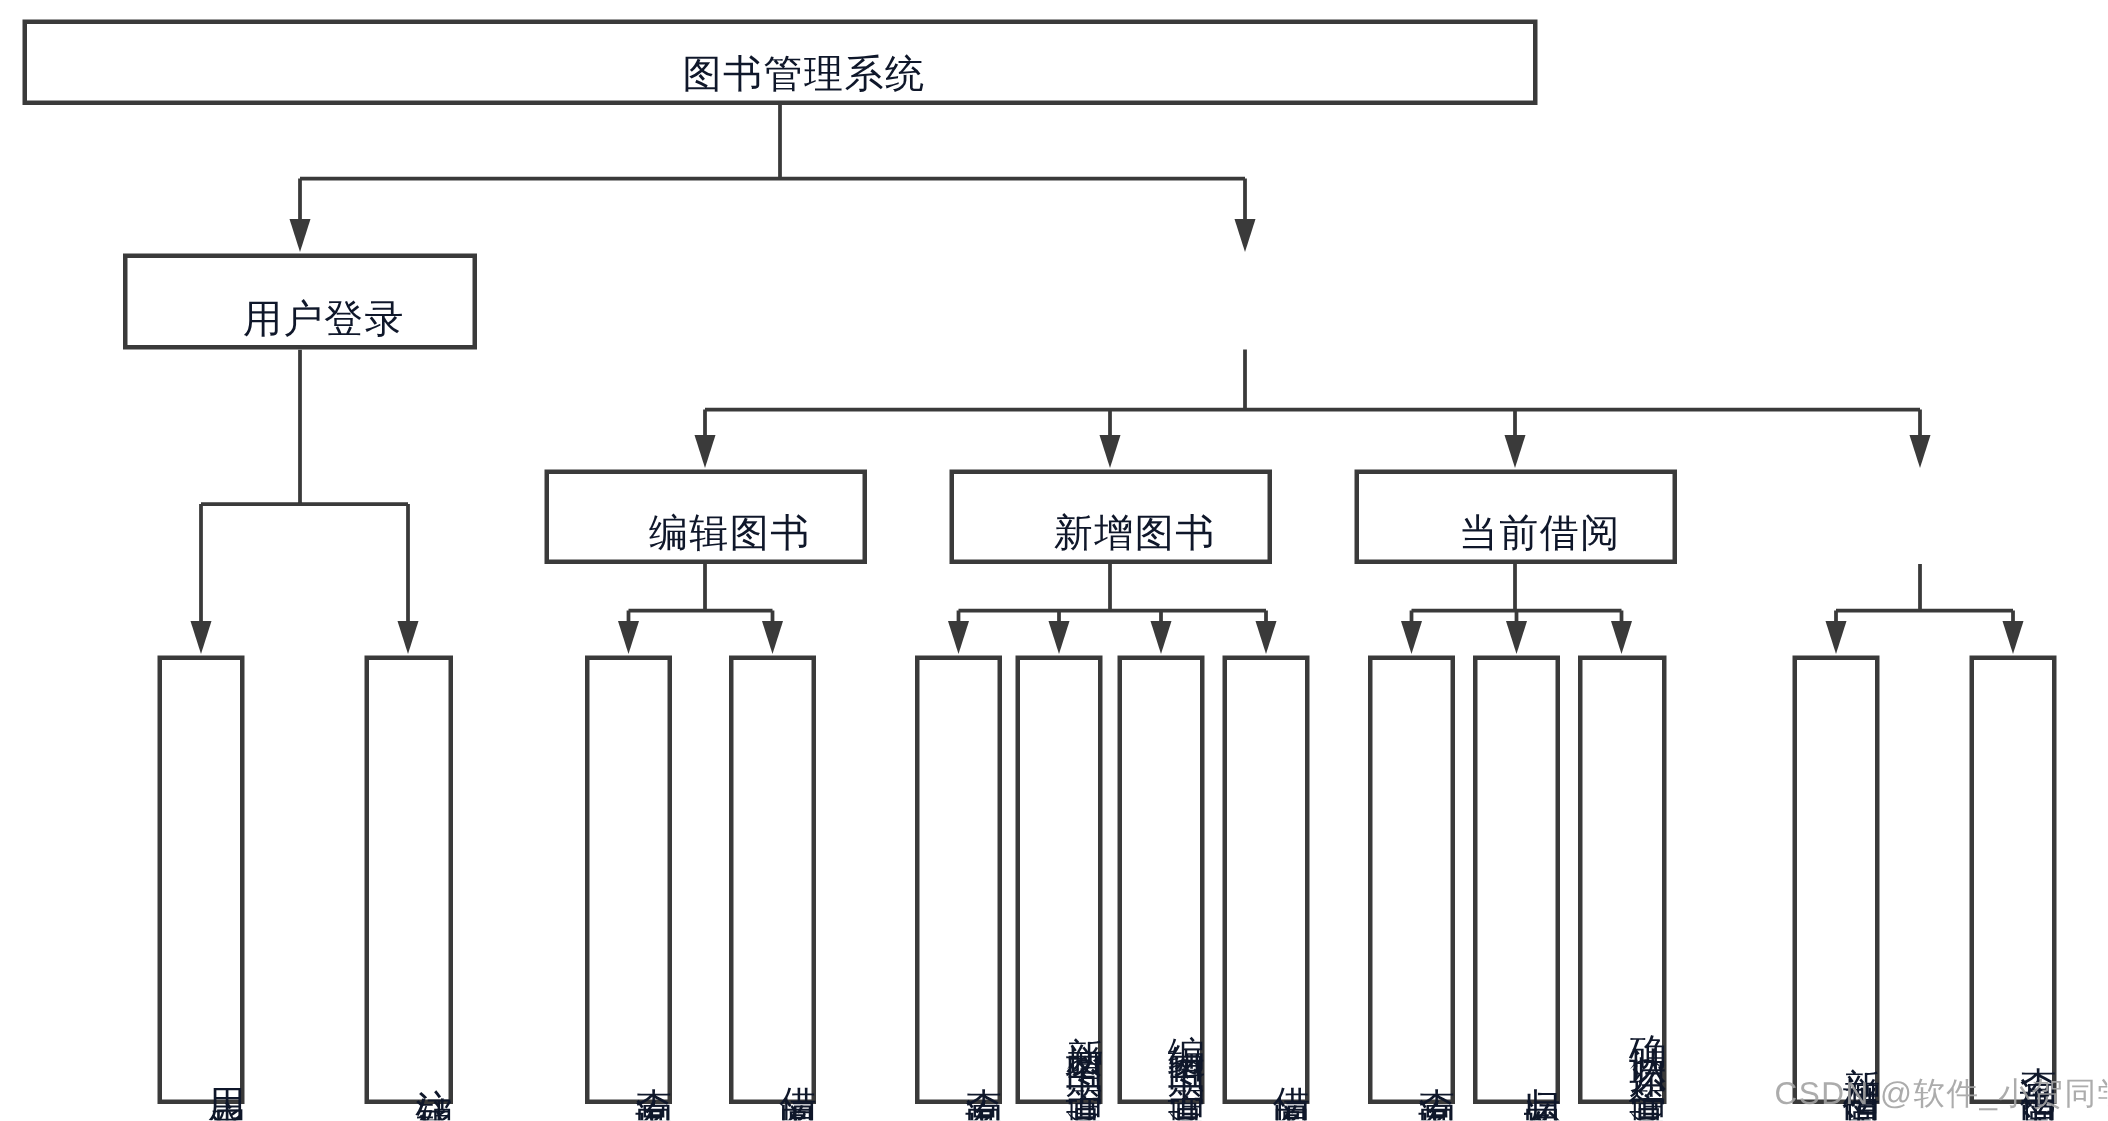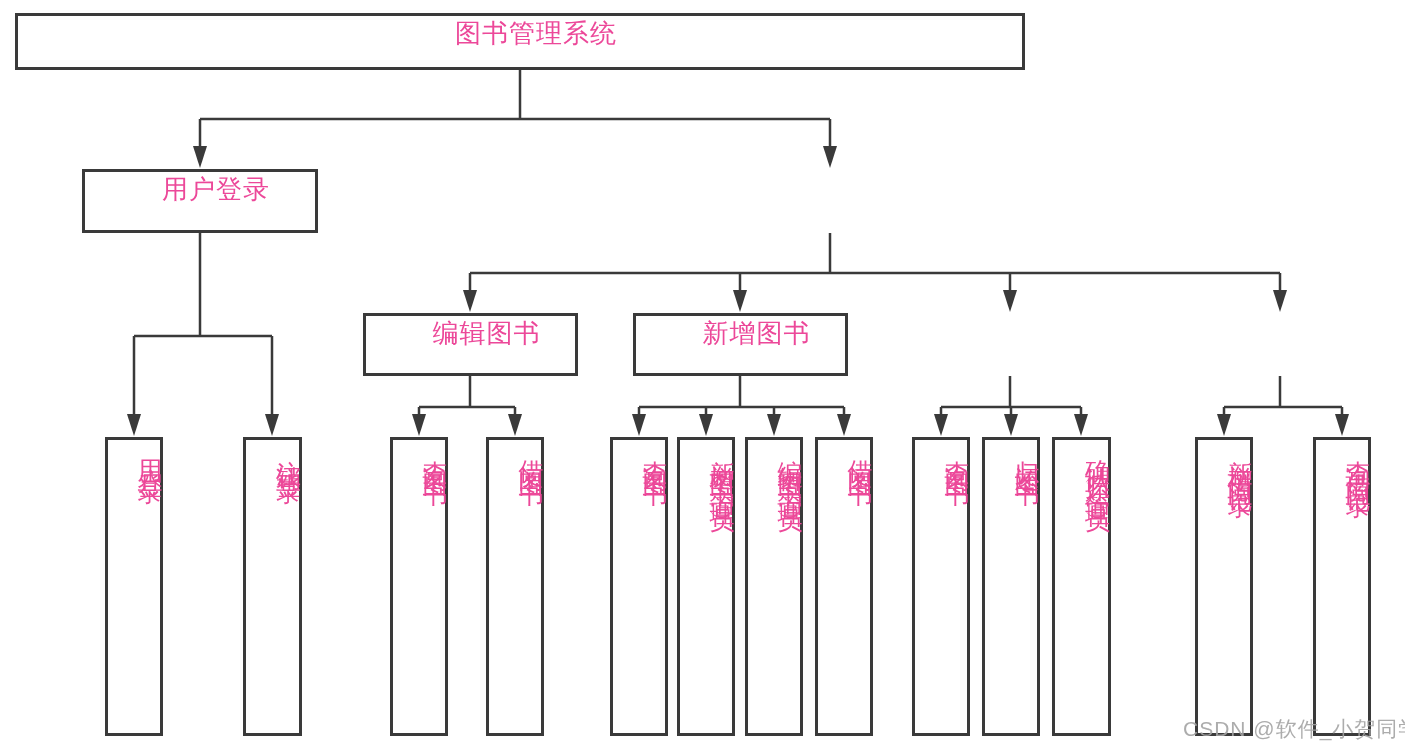--- a/index.html
+++ b/index.html
@@ -10,23 +10,23 @@
     font-family:"Liberation Sans","DejaVu Sans",sans-serif;
     overflow:hidden;
   }
   .connectors{position:absolute;left:0;top:0;width:1405px;height:747px;}
   .node{
     position:absolute;
     box-sizing:border-box;
     border:3px solid #3a3a3a;
     background:#ffffff;
     display:flex;
-    align-items:flex-start;
+    align-items:flex-end;
     justify-content:center;
-    color:#ec4899;
+    color:#0f172a;
     font-size:26px;
     letter-spacing:1px;
     white-space:nowrap;
     padding-left:32px;
   }
   .leaf{font-size:25px;}
   .leaf .vtext{
     writing-mode:vertical-rl;
     text-orientation:mixed;
     letter-spacing:7px;
@@ -97,20 +97,23 @@
   <div class="node" style="left:82px;top:169px;width:236px;height:64px;">
     <span>用户登录</span>
   </div>
 
   <div class="node" style="left:363px;top:313px;width:215px;height:63px;">
     <span>编辑图书</span>
   </div>
   <div class="node" style="left:633px;top:313px;width:215px;height:63px;">
     <span>新增图书</span>
   </div>
+  <div class="node" style="left:903px;top:313px;width:215px;height:63px;">
+    <span>当前借阅</span>
+  </div>
 
   <div class="node leaf" style="left:105px;top:437px;width:58px;height:299px;">
     <span class="vtext">用户登录</span>
   </div>
   <div class="node leaf" style="left:243px;top:437px;width:59px;height:299px;">
     <span class="vtext">注销登录</span>
   </div>
 
   <div class="node leaf" style="left:390px;top:437px;width:58px;height:299px;">
     <span class="vtext">查询图书</span>

